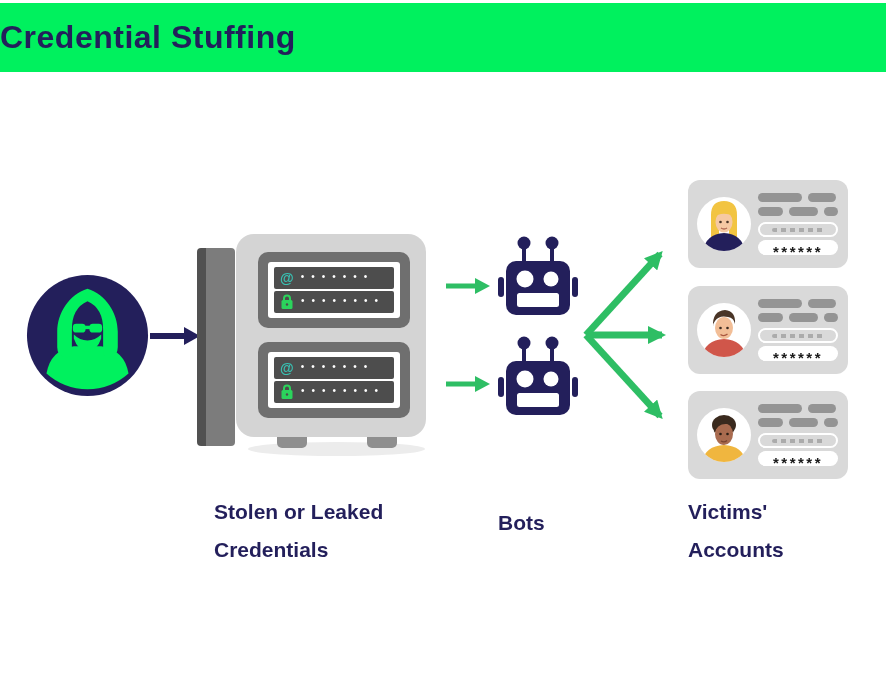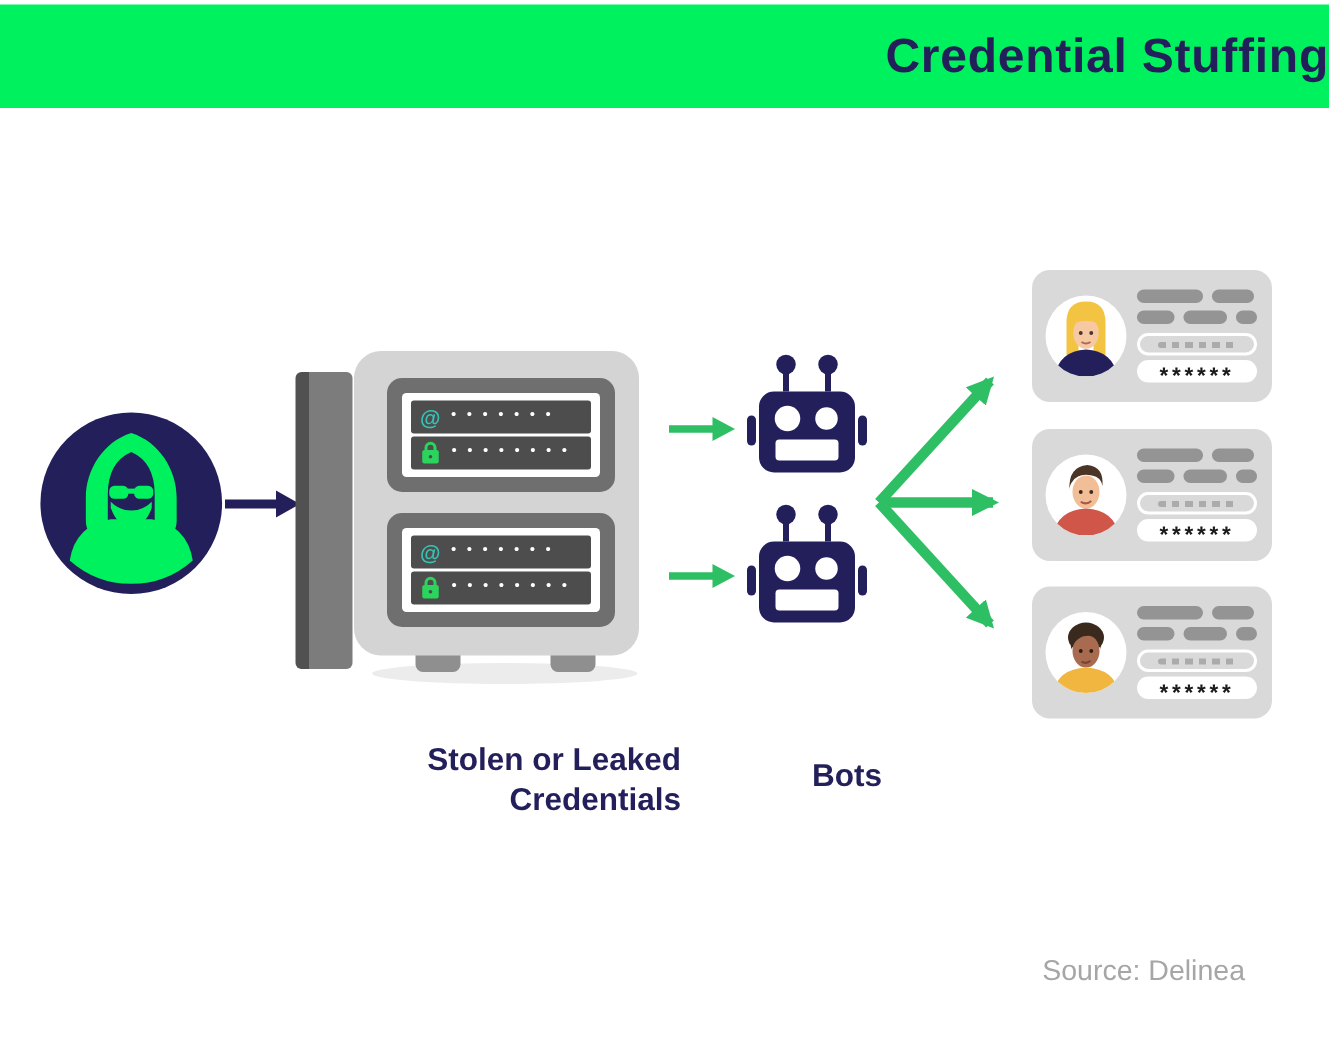--- a/index.html
+++ b/index.html
@@ -15,21 +15,21 @@
     --card-gray:#D9D9D9;
     --pill-gray:#949494;
     --source-gray:#A6A6A6;
   }
   *{margin:0;padding:0;box-sizing:border-box;}
   body{background:#fff;font-family:"Liberation Sans", sans-serif;}
   .stage{position:relative;width:886px;height:700px;background:#fff;overflow:hidden;}
 
   
   .banner{position:absolute;left:0;top:3px;width:886px;height:69px;
-    background:var(--banner-green);display:flex;align-items:center;justify-content:flex-end;}
+    background:var(--banner-green);display:flex;align-items:center;justify-content:flex-start;}
   .banner h1{font-size:32px;font-weight:700;color:var(--navy);letter-spacing:.5px;}
 
   
   .hacker{position:absolute;left:25px;top:273px;width:125px;height:125px;}
 
   
   .arrow-navy{position:absolute;left:150px;top:326px;}
   .arrow-green-1{position:absolute;left:446px;top:277px;}
   .arrow-green-2{position:absolute;left:446px;top:375px;}
   .fan-arrows{position:absolute;left:582px;top:235px;}
@@ -75,21 +75,21 @@
     display:flex;align-items:center;justify-content:center;margin-bottom:3px;}
   .dashes{width:52px;height:4px;border-radius:2px;
     background:repeating-linear-gradient(90deg,#ABABAB 0 5px,transparent 5px 9px);}
   .password-field{width:80px;height:15px;background:#fff;border-radius:9px;
     display:flex;align-items:center;justify-content:center;overflow:hidden;}
   .password-field span{font-size:15px;font-weight:700;color:#1A1A1A;
     letter-spacing:2.5px;transform:translateY(3.5px);}
 
   
   .diagram-label{position:absolute;color:var(--navy);font-weight:700;font-size:21px;
-    text-align:right;line-height:27px;white-space:pre-line;}
+    text-align:left;line-height:38px;white-space:pre-line;}
   .label-credentials{left:214px;top:493px;width:240px;}
   .label-bots{left:498px;top:504px;width:90px;}
   .label-victims{left:688px;top:493px;width:160px;}
 
   
   .source-text{position:absolute;right:56px;top:637px;font-size:19px;
     color:var(--source-gray);}
 </style>
 </head>
 <body>
@@ -293,16 +293,17 @@
       </div>
       <div class="password-field">
         <span>******</span>
       </div>
     </div>
   </div>
 
   <div class="diagram-label label-credentials">Stolen or Leaked
 Credentials</div>
   <div class="diagram-label label-bots">Bots</div>
-
-  <div class="source-text">Source: Delinea</div>
+  <div class="diagram-label label-victims">Victims'
+Accounts</div>
+
 
 </div>
 
 </body></html>

